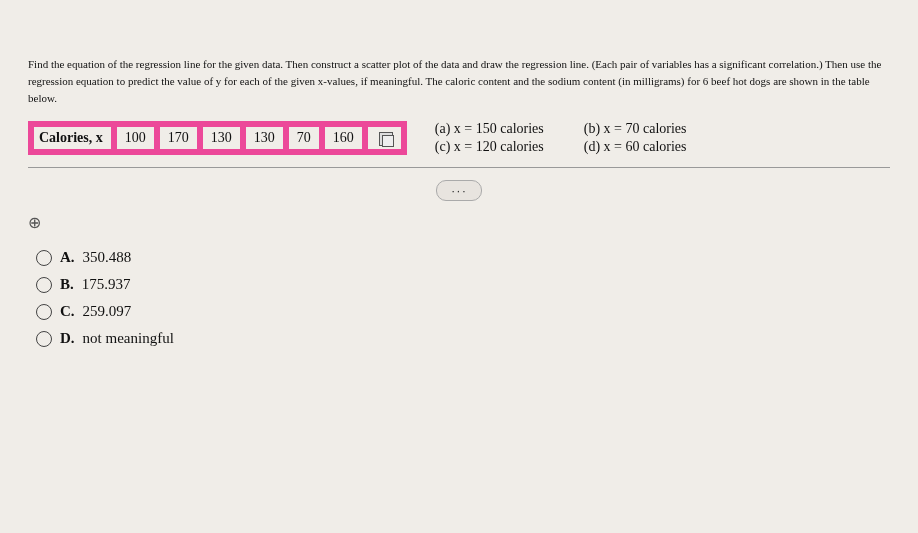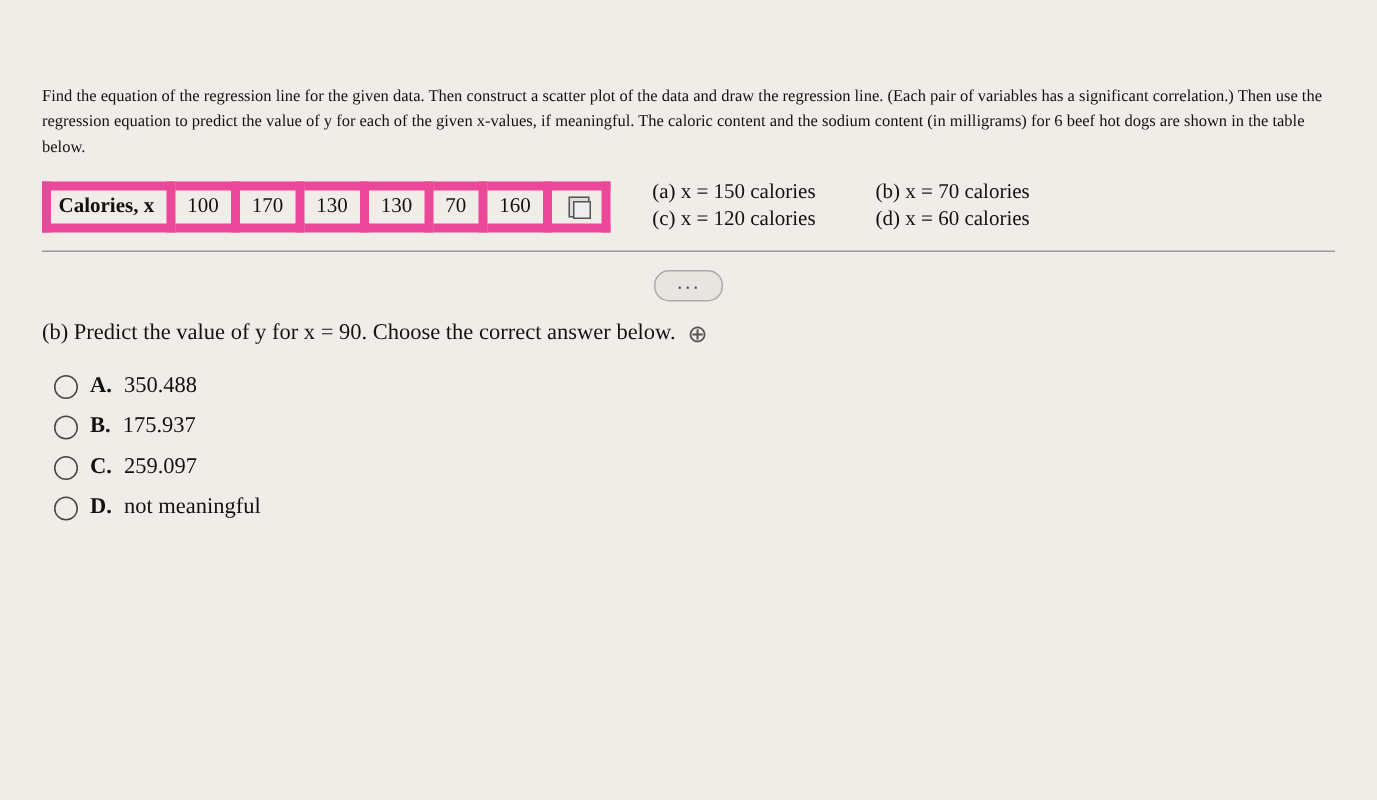--- a/index.html
+++ b/index.html
@@ -181,21 +181,20 @@
     <span class="val-item">(c) x = 120 calories</span>
     <span class="val-item">(d) x = 60 calories</span>
   </div>
 </div>
 
 <hr class="divider">
 
 <button class="expand-btn">···</button>
 
 <div class="part-question">
-  <span>(b) Predict the value of y for x = 90. Choose the correct answer below.</span>
   <span class="move-icon"></span>
 </div>
 
 <div class="answer-choices">
   <label class="choice-item">
     <span class="radio-circle"></span>
     <span class="choice-label">A.</span>
     <span class="choice-value">350.488</span>
   </label>
   <label class="choice-item">

